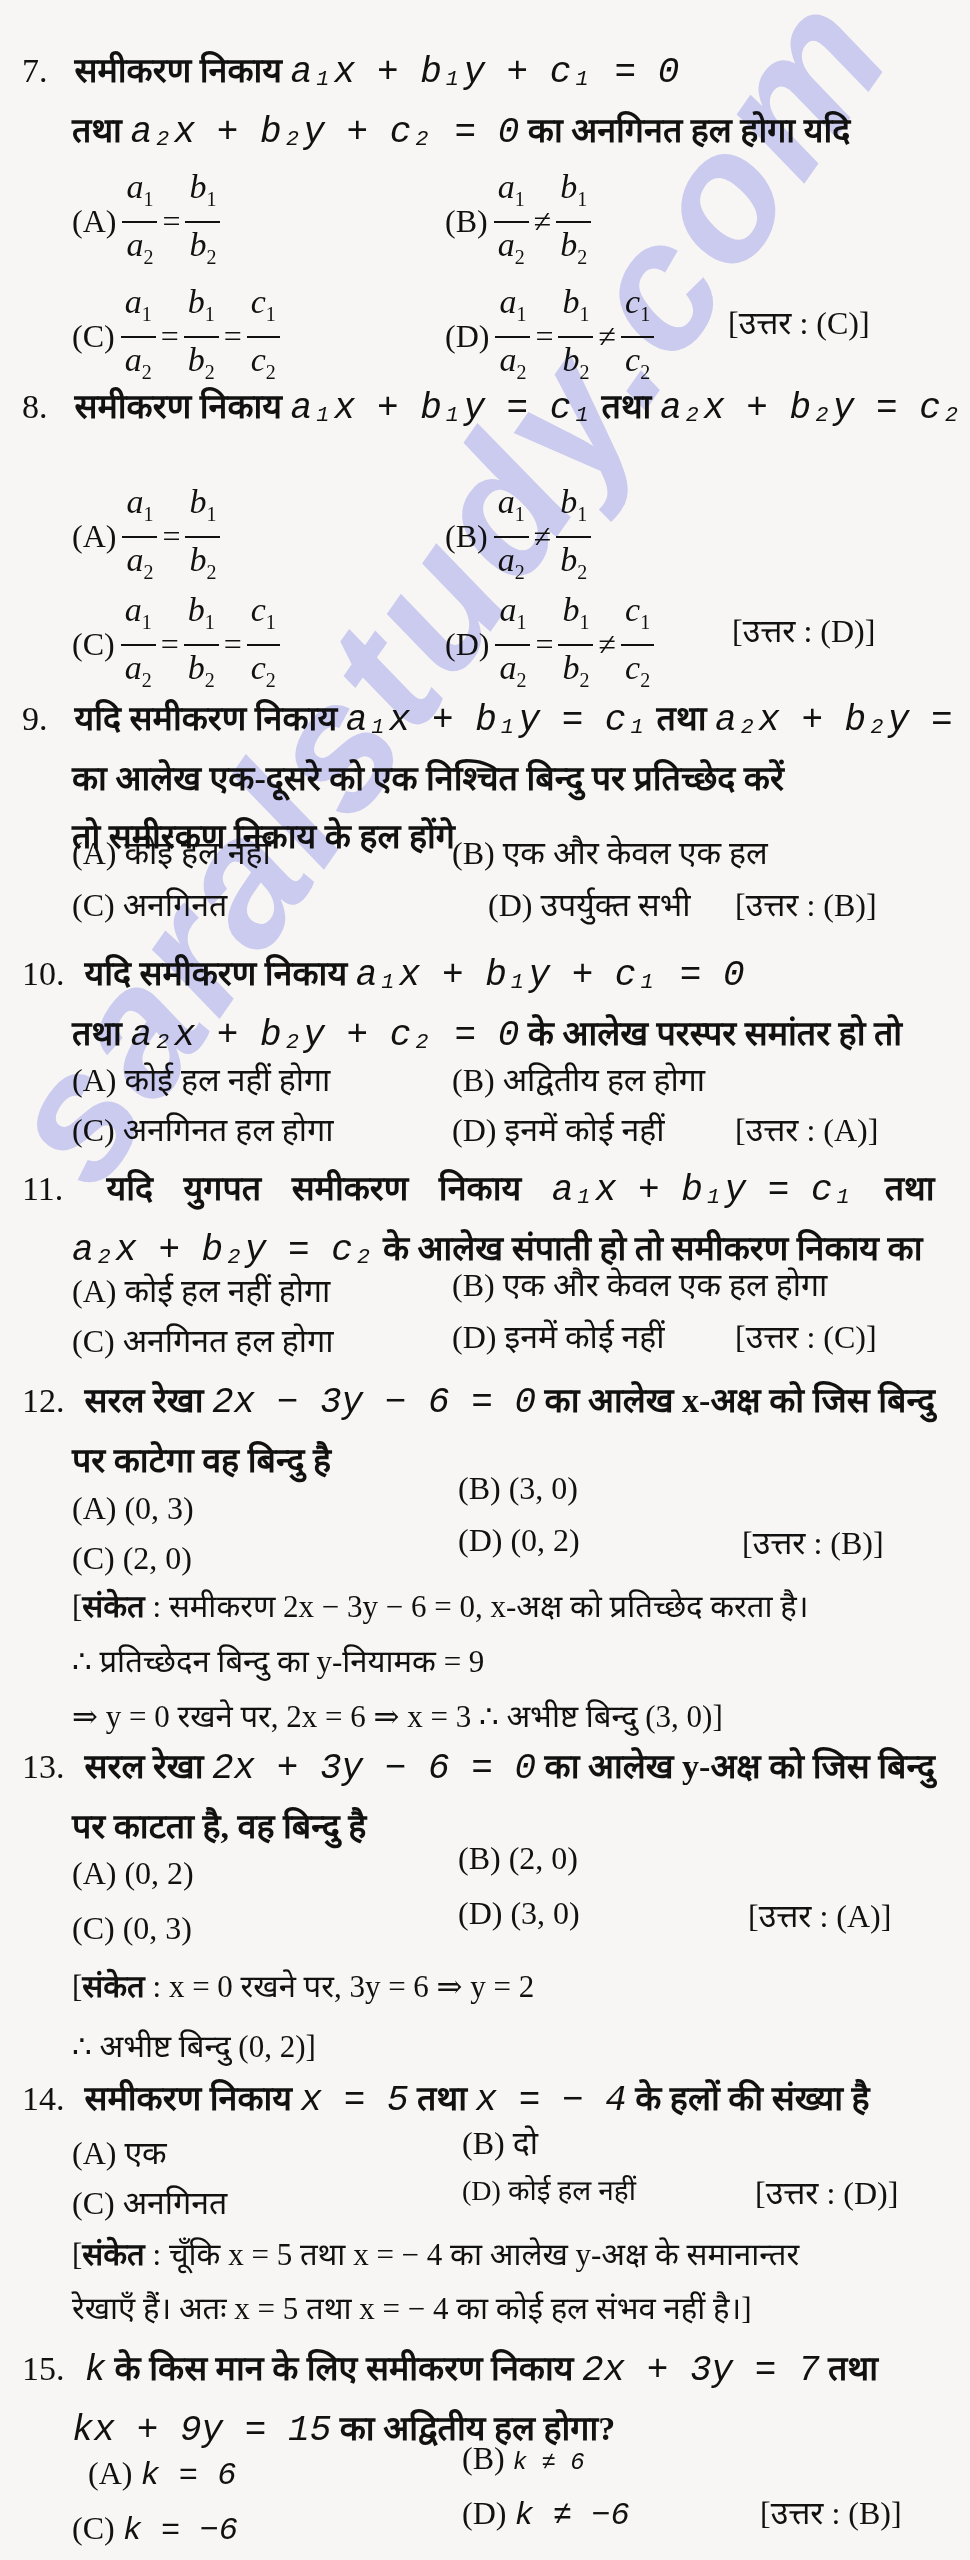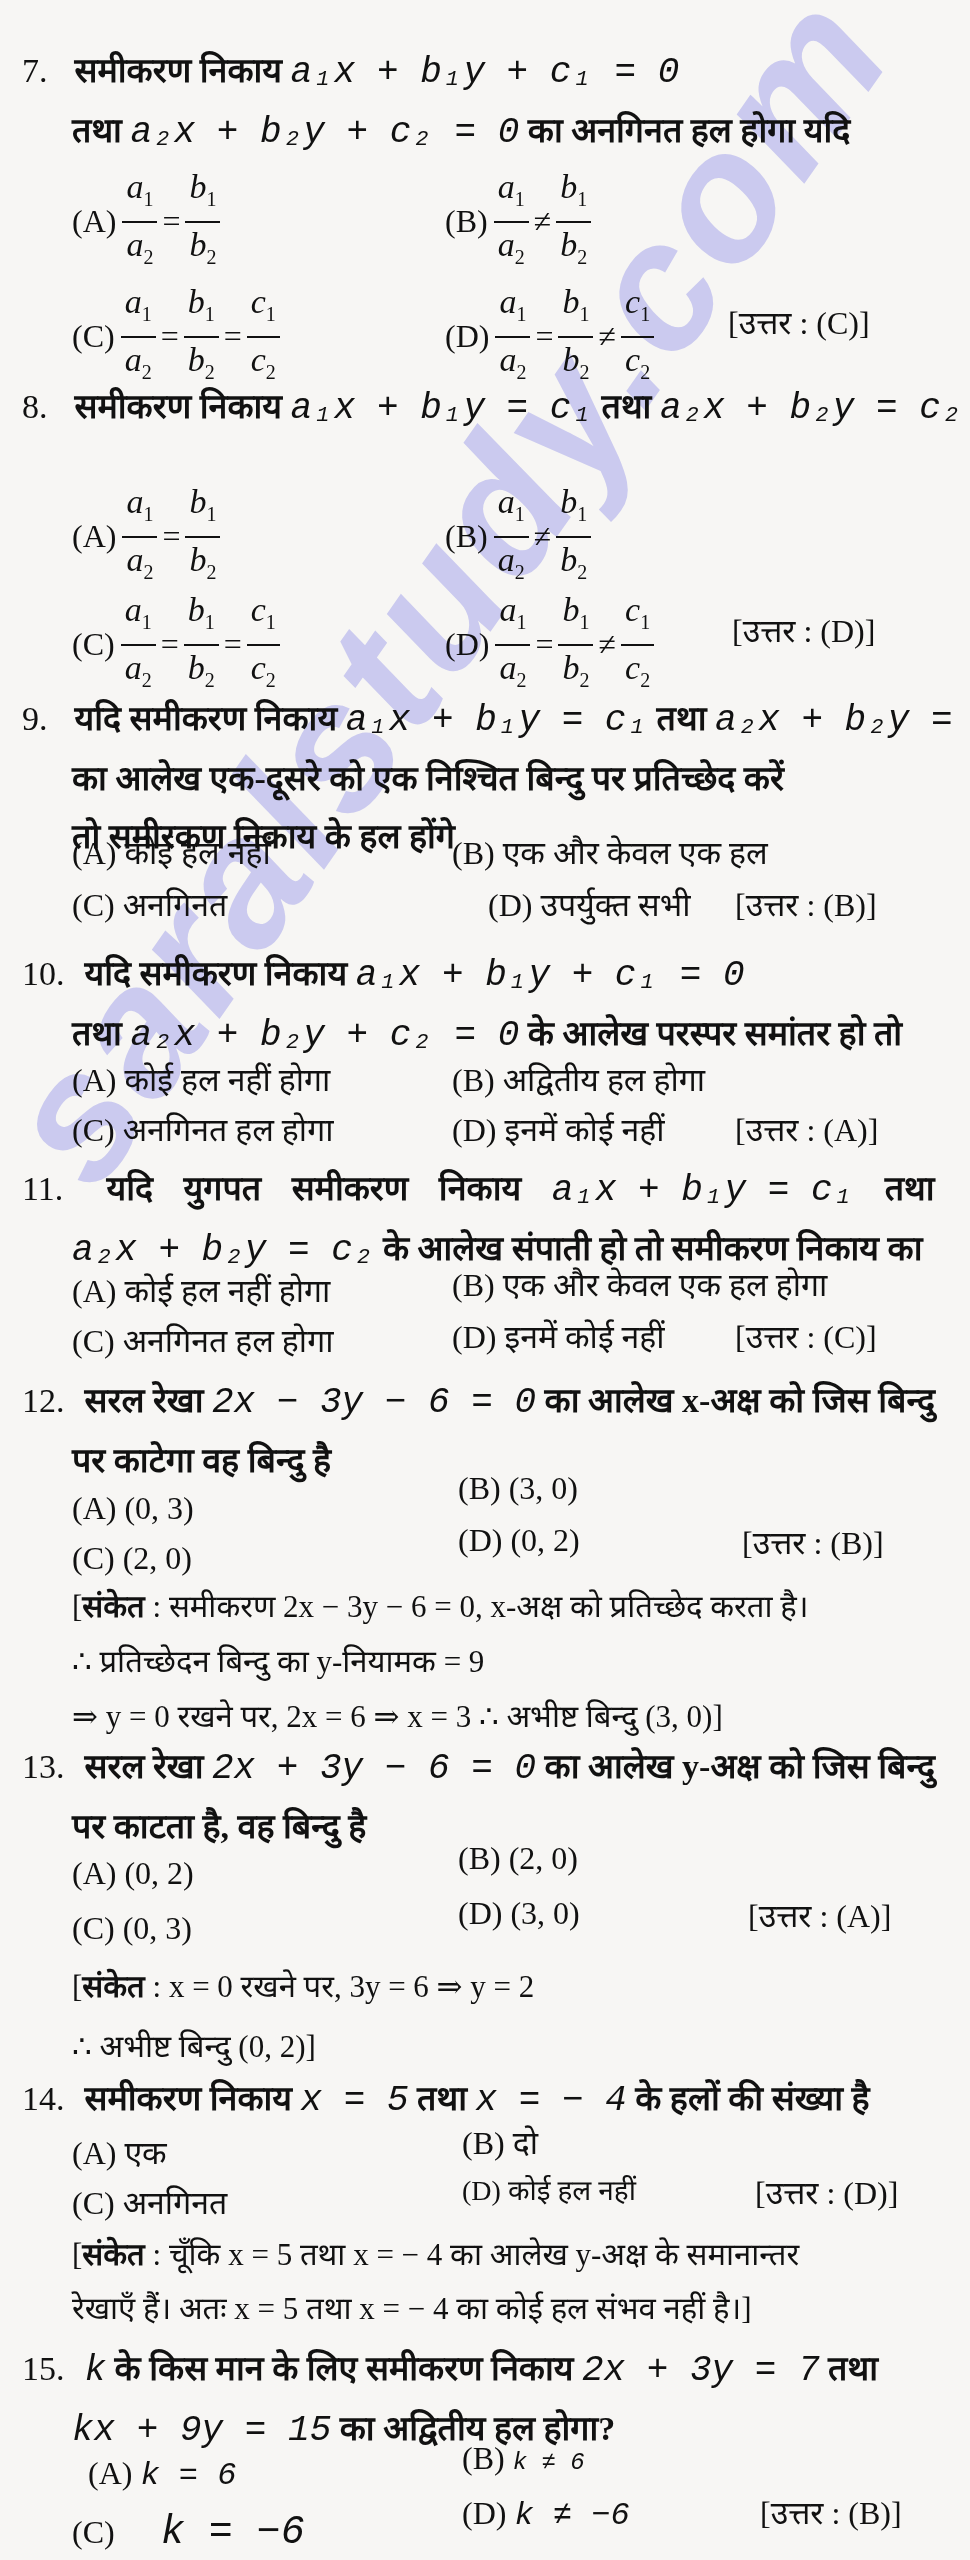--- a/index.html
+++ b/index.html
@@ -213,17 +213,17 @@
       <span class="math">2x + 3y = 7</span>
       <span>तथा</span>
     </div>
     <div class="qline indent">
       <span class="math">kx + 9y = 15</span>
       <span>का अद्वितीय हल होगा?</span>
     </div>
   </div>
   <div class="opt" style="left:88px; top:2455px; font-size:32px;"><span>(A)</span> <span class="math" style="font-size:32px;">k = 6</span></div>
   <div class="opt" style="left:462px; top:2440px; font-size:32px;"><span>(B)</span> <span class="math" style="font-size:24px;">k ≠ 6</span></div>
-  <div class="opt" style="left:72px; top:2510px; font-size:32px;"><span>(C)</span> <span class="math" style="font-size:40px;margin-left:38px;">k = −6</span></div>
+  <div class="opt" style="left:72px; top:2510px; font-size:32px;"><span>(C)</span> <span class="math" style="font-size:32px;">k = −6</span></div>
   <div class="opt" style="left:462px; top:2495px; font-size:32px;"><span>(D)</span> <span class="math" style="font-size:32px;">k ≠ −6</span></div>
   <div class="ans" style="left:760px; top:2490px;">[उत्तर : (B)]</div>
 
 </div>
 
 </body></html>

